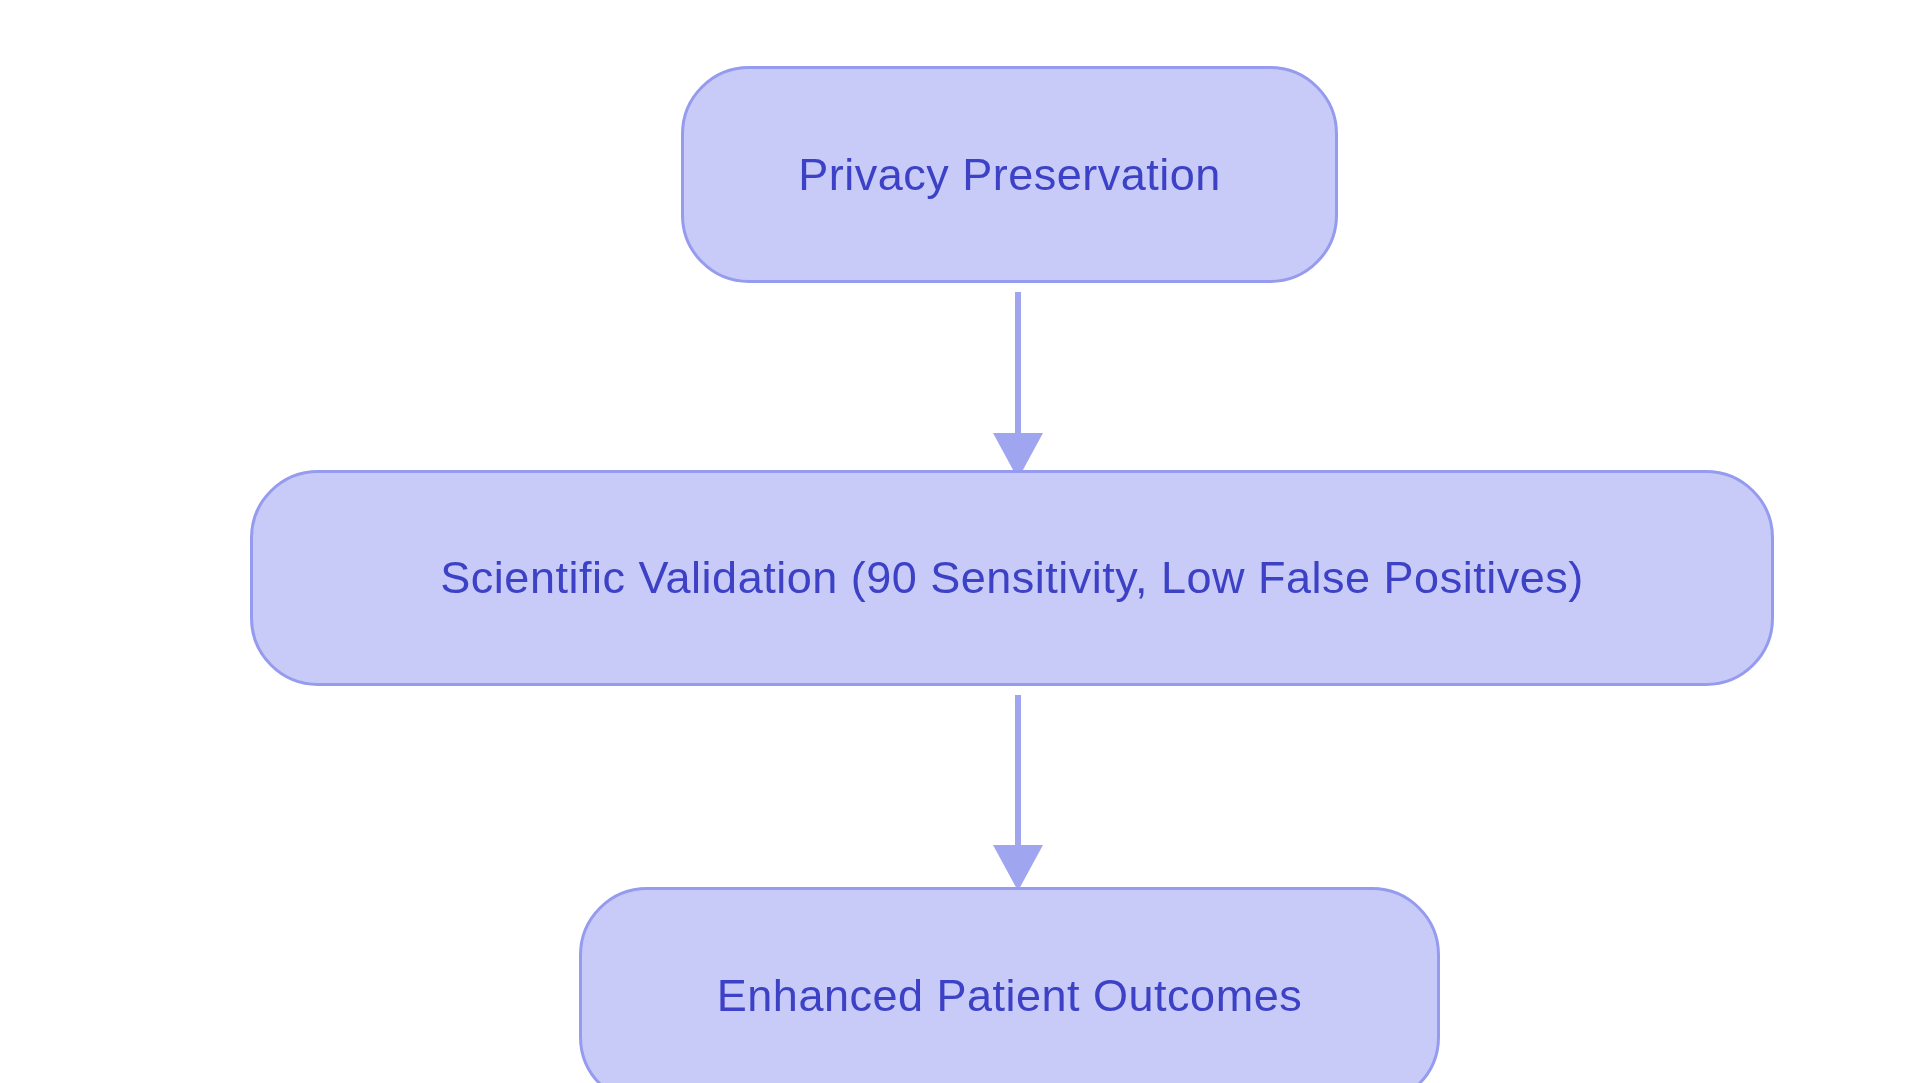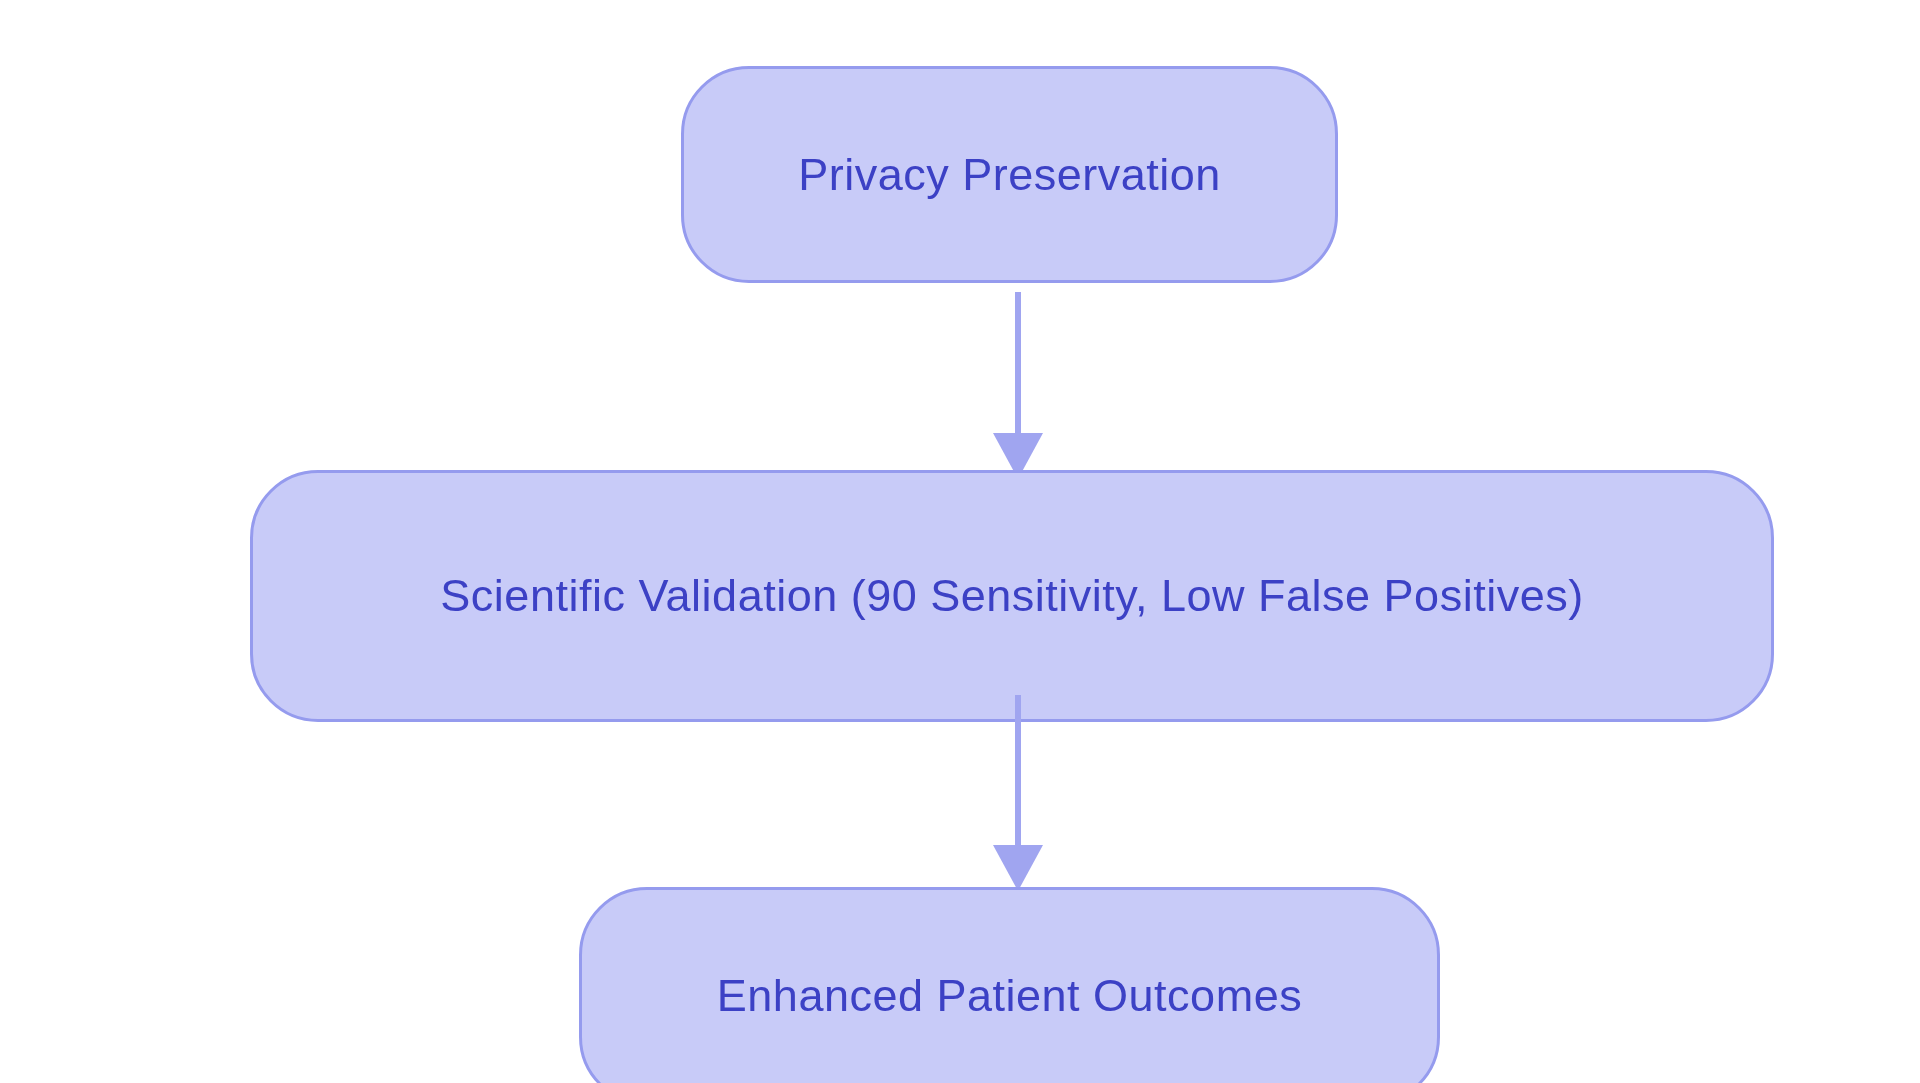--- a/index.html
+++ b/index.html
@@ -31,21 +31,21 @@
     display: flex;
     align-items: center;
     justify-content: center;
     text-align: center;
     color: var(--node-text);
     font-size: 45px;
     letter-spacing: 0.5px;
     white-space: nowrap;
   }
   .node-privacy   { left: 645px; top:  30px; width: 657px;  height: 217px; }
-  .node-validation{ left: 214px; top: 434px; width: 1524px; height: 252px; }
+  .node-validation{ left: 214px; top: 434px; width: 1524px; height: 216px; }
   .node-outcomes  { left: 543px; top: 851px; width: 861px;  height: 218px; }
 
   .edge { position: absolute; }
   .edge .stem {
     position: absolute;
     left: 50%;
     transform: translateX(-50%);
     width: 6px;
     background: var(--arrow);
   }

